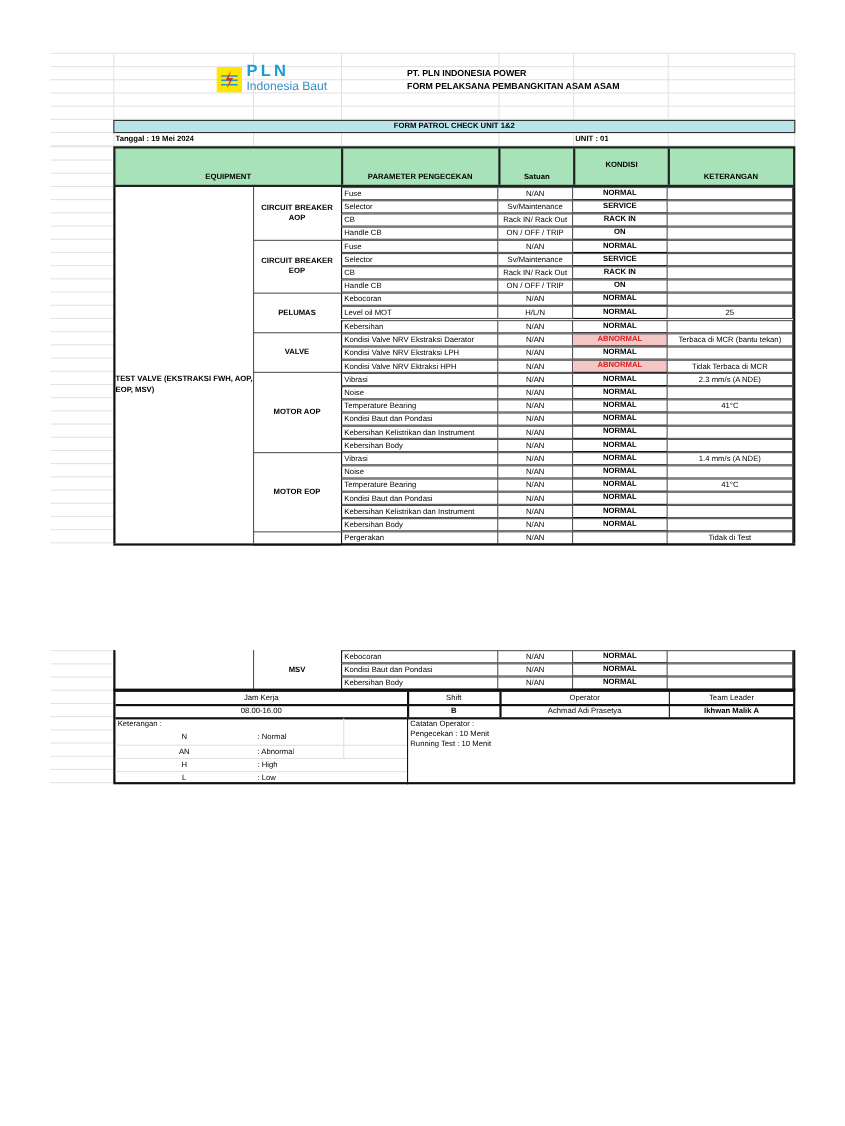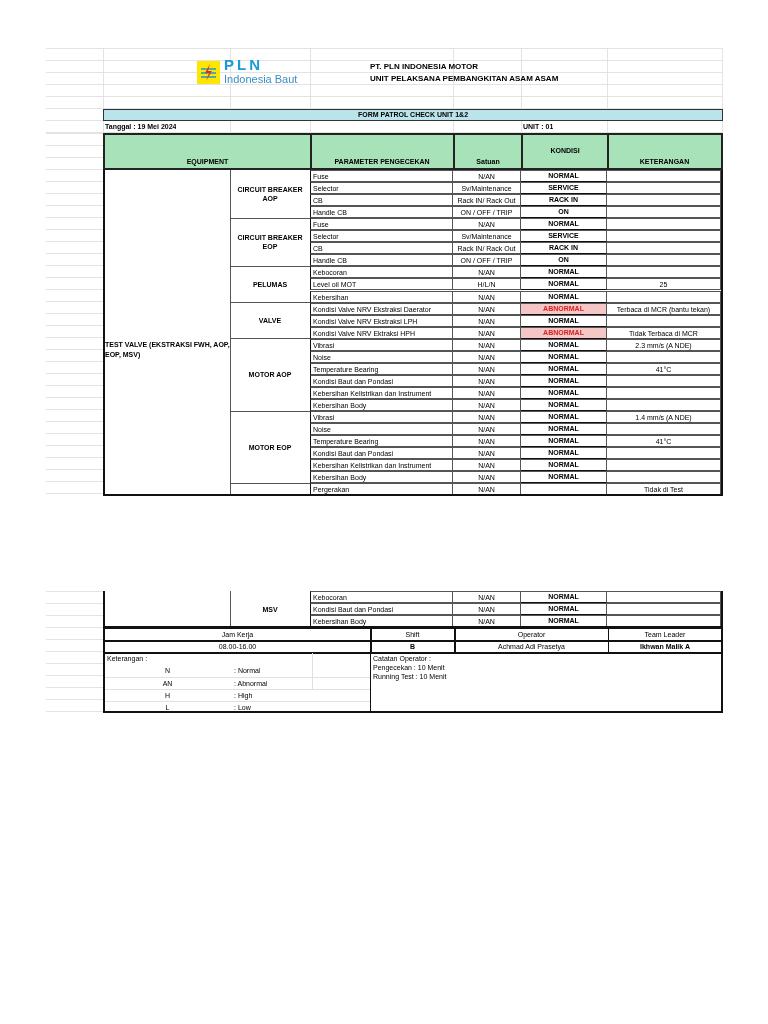--- a/index.html
+++ b/index.html
@@ -74,22 +74,22 @@
 
   <div class="logo-box">
     <svg width="23" height="23" viewBox="0 0 23 23">
       <path d="M4 8 H19 M4 12 H19 M4 16 H19" stroke="#1a9ad6" stroke-width="1.4" fill="none"></path>
       <path d="M13 3 L8 12 L12 12 L9 20 L15 10 L11 10 Z" fill="#e52d27"></path>
     </svg>
   </div>
   <div class="pln">PLN</div>
   <div class="ip">Indonesia Baut</div>
 
-  <div class="co" style="top:61px;">PT. PLN INDONESIA MOTOR</div>
-  <div class="co" style="top:73px;">UNIT PELAKSANA PEMBANGKITAN ASAM ASAM</div>
+  <div class="co" style="top:61px;">PT. PLN INDONESIA POWER</div>
+  <div class="co" style="top:73px;">FORM PELAKSANA PEMBANGKITAN ASAM ASAM</div>
 
   <div class="abs b c" style="left:103px;top:109px;width:620px;height:12px;background:#b9e4ea;border:1.5px solid #333;font-size:7px;line-height:9px;">FORM PATROL CHECK UNIT 1&amp;2</div>
 
   <div class="abs txt b" style="left:105px;top:121px;">Tanggal : 19 Mei 2024</div>
   <div class="abs txt b" style="left:523px;top:121px;">UNIT : 01</div>
 
   <div class="abs" style="left:103px;top:133px;width:620px;height:37px;background:#a8e2b8;border:2px solid #222;">
     <div class="abs b c" style="left:0;top:23px;width:205px;font-size:7px;">EQUIPMENT</div>
     <div class="abs" style="left:205px;top:0;width:1.5px;height:33px;background:#222;"></div>
     <div class="abs b c" style="left:206px;top:23px;width:142px;font-size:7px;">PARAMETER PENGECEKAN</div>

